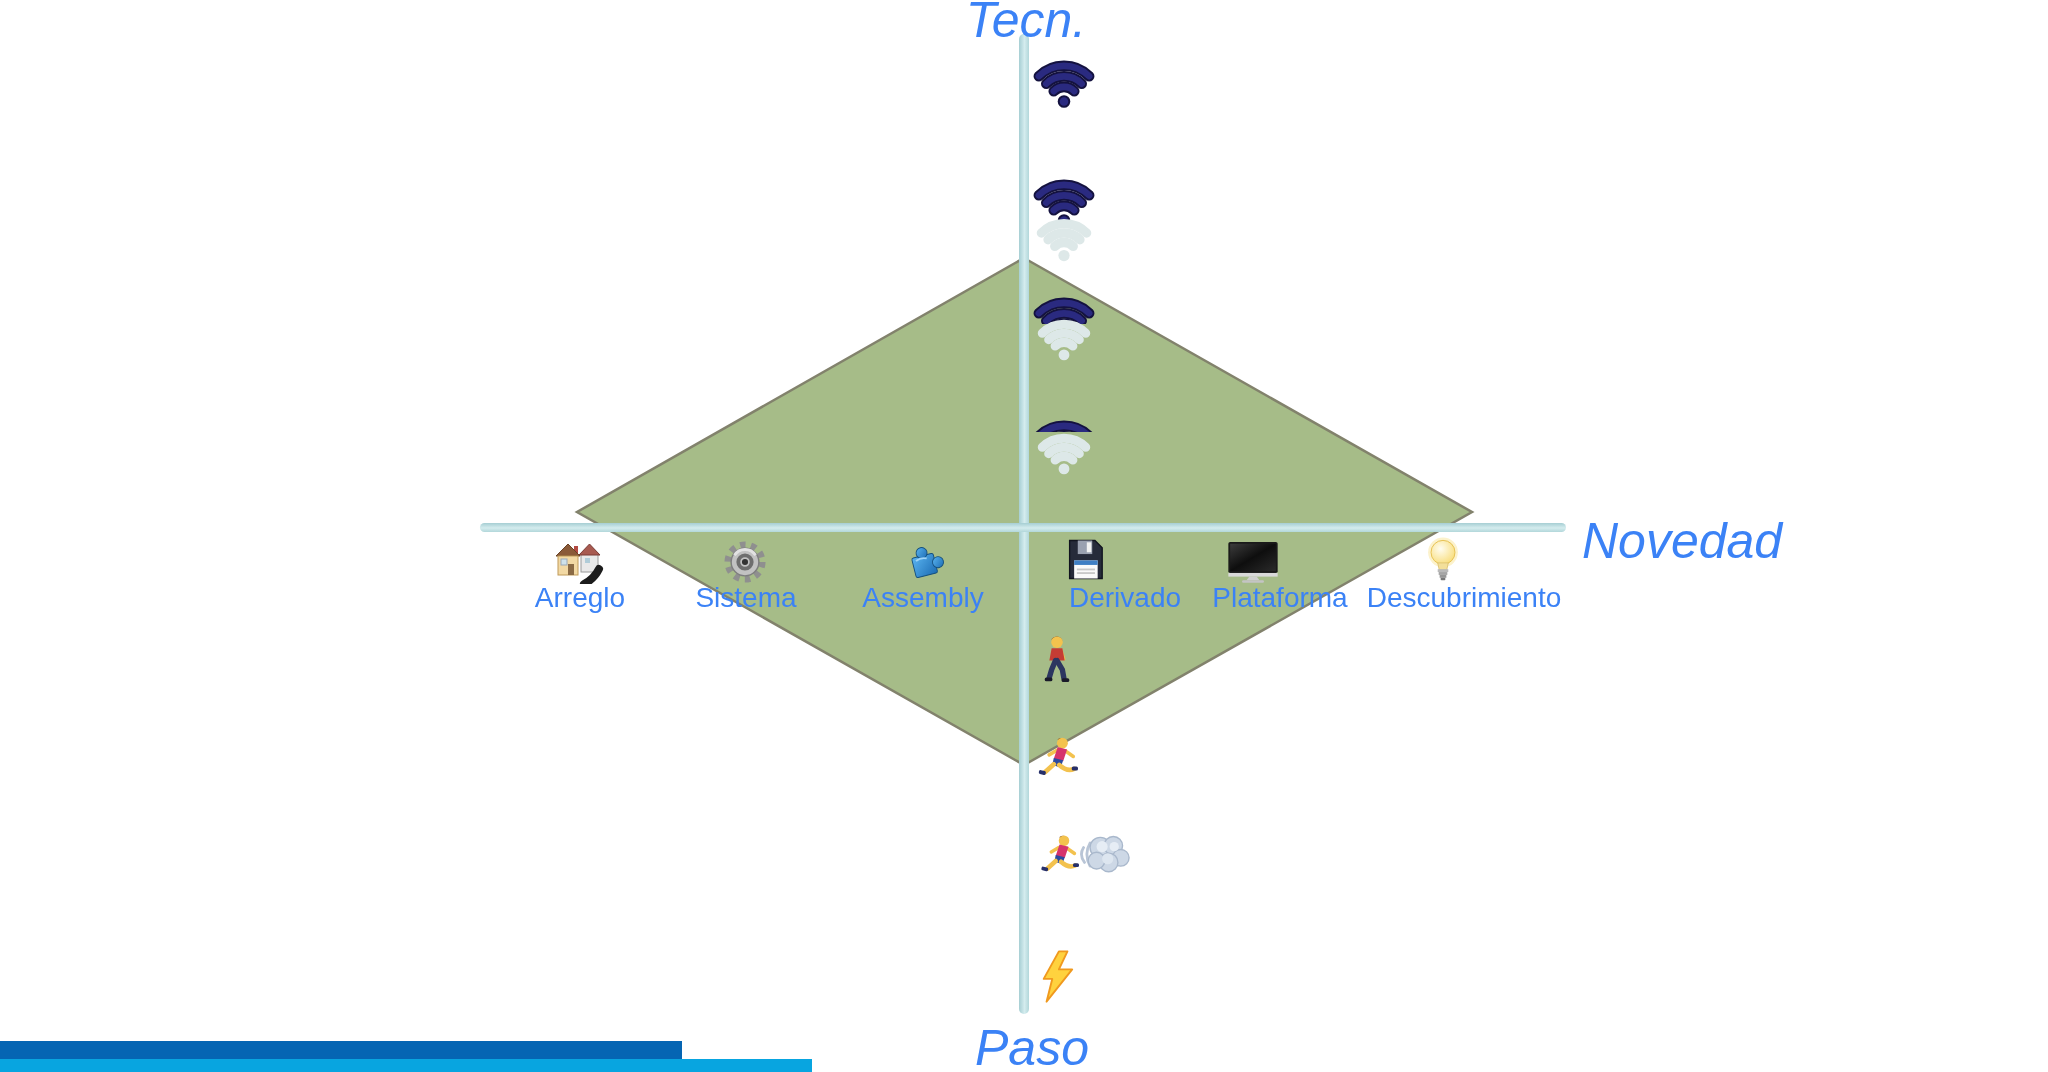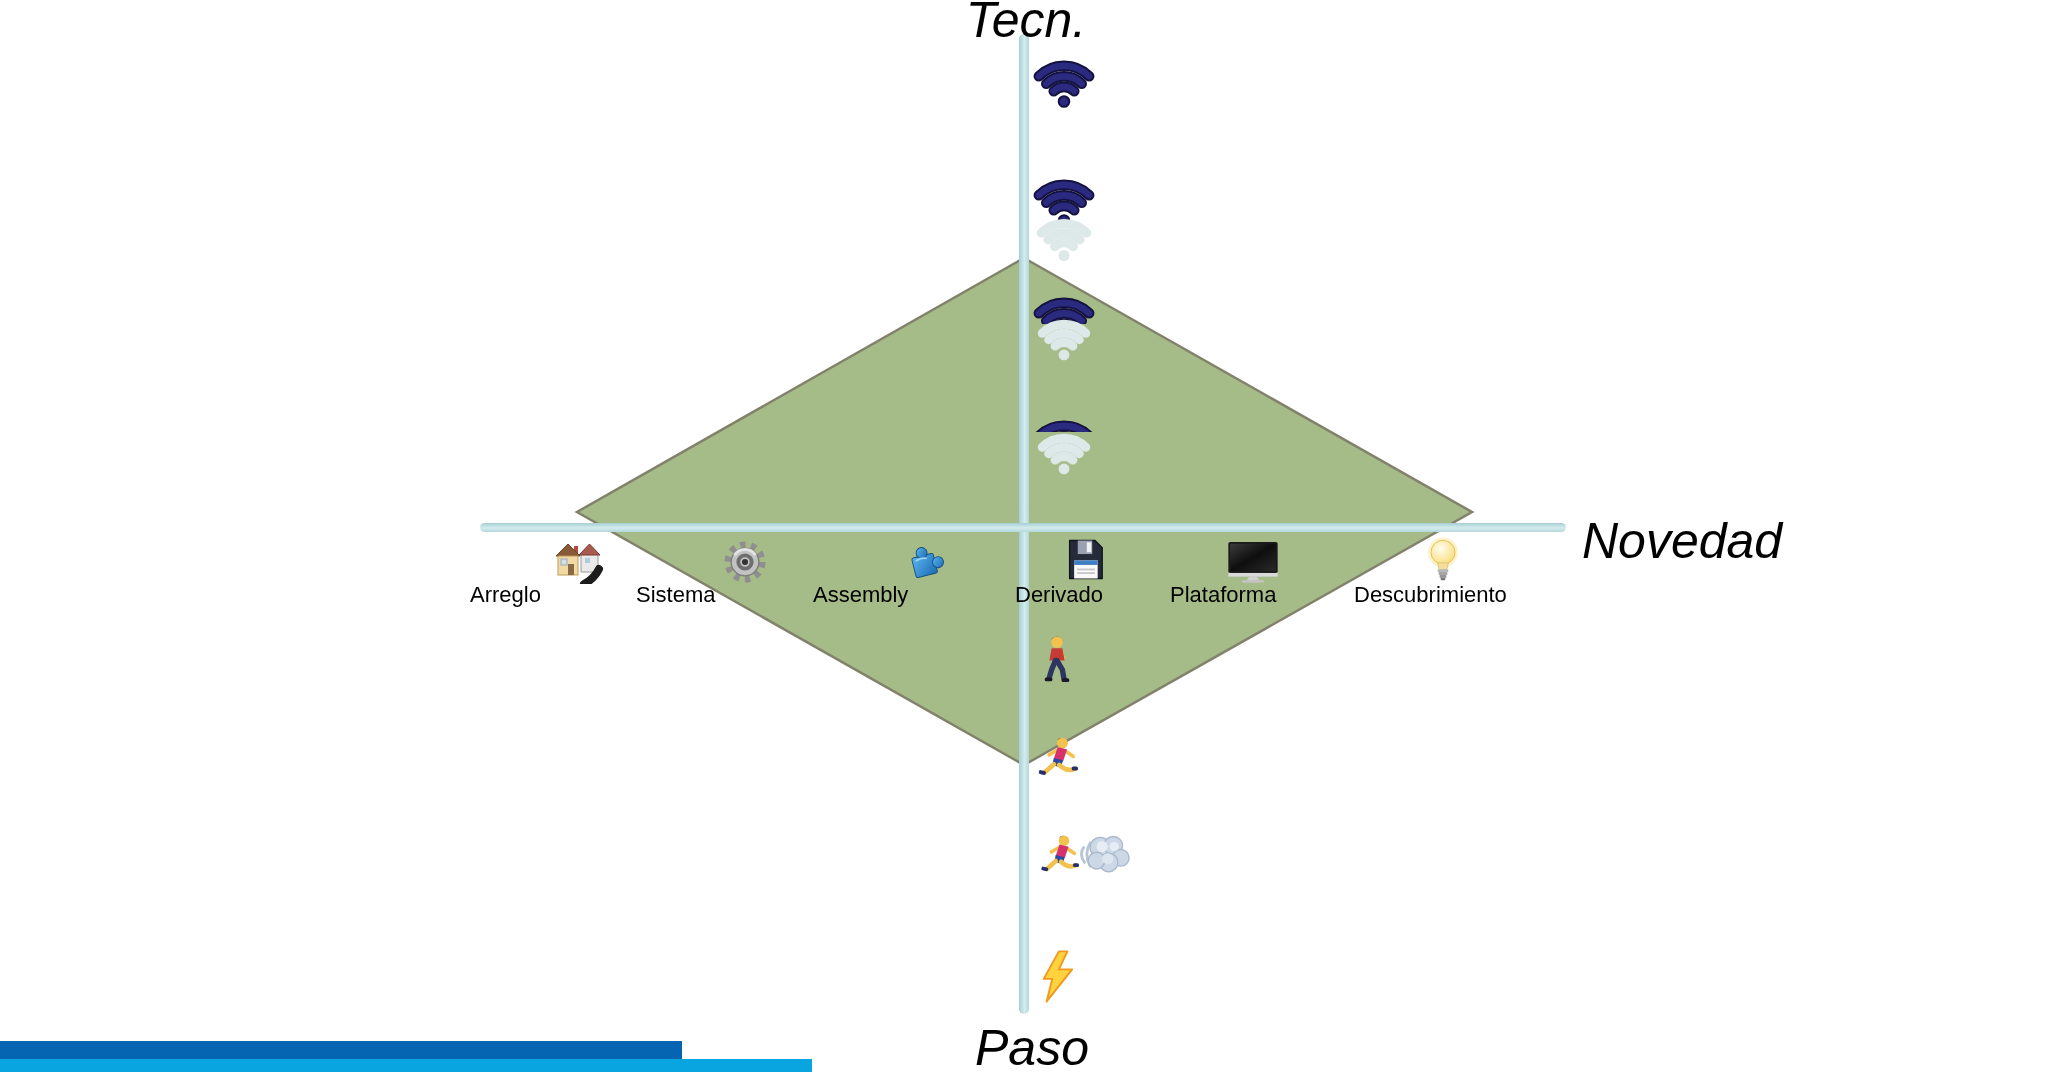--- a/index.html
+++ b/index.html
@@ -1,35 +1,35 @@
 <!DOCTYPE html>
 <html style="--diamond-fill: #a6bc88; --diamond-stroke: #82826c; --axis-line: #d4ecee; --wifi-dark: #2a2a80; --wifi-pale: #dde8e8; --footer-bar-dark: #0565b3; --footer-bar-light: #08a5e0;"><head>
 <meta charset="utf-8">
 <style>
   html,body{margin:0;padding:0;background:#fff;}
   .canvas{
     position:relative;width:2048px;height:1072px;background:#fff;overflow:hidden;
-    font-family:"Liberation Sans","DejaVu Sans",sans-serif;color:#000000;
+    font-family:"Liberation Sans","DejaVu Sans",sans-serif;color:#3b82f6;
   }
   .abs{position:absolute;}
   
   .h-axis{
     left:480px;top:523px;width:1086px;height:9px;border-radius:5px;z-index:2;
     background:linear-gradient(to bottom,#a6ced3,var(--axis-line,#d4ecee) 55%,#b2d7da);
   }
   .v-axis{
     left:1019px;top:34px;width:10px;height:980px;border-radius:5px;z-index:2;
     background:linear-gradient(to right,#a6ced3,var(--axis-line,#d4ecee) 55%,#b2d7da);
   }
   .diamond-svg{left:0;top:0;z-index:1;pointer-events:none;}
   
   .axis-label{position:absolute;font-style:italic;font-size:50px;line-height:1.05;z-index:3;white-space:nowrap;}
   .center200{width:260px;text-align:center;}
   
-  .cat-label{position:absolute;top:582px;width:220px;text-align:left;font-size:22px;z-index:3;white-space:nowrap;}
+  .cat-label{position:absolute;top:582px;width:220px;text-align:center;font-size:28px;z-index:3;white-space:nowrap;}
   
   .icon{position:absolute;z-index:4;}
   .wifi-clip{position:absolute;overflow:hidden;z-index:4;}
   .wifi.dark{--o:#14123f;--f:var(--wifi-dark,#2a2a80);}
   .wifi.pale{--o:var(--wifi-pale,#dde8e8);--f:var(--wifi-pale,#dde8e8);}
   
   .bar1{left:0;top:1041px;width:682px;height:18px;background:var(--footer-bar-dark,#0565b3);z-index:5;}
   .bar2{left:0;top:1059px;width:812px;height:13px;background:var(--footer-bar-light,#08a5e0);z-index:5;}
 </style>
 </head>

